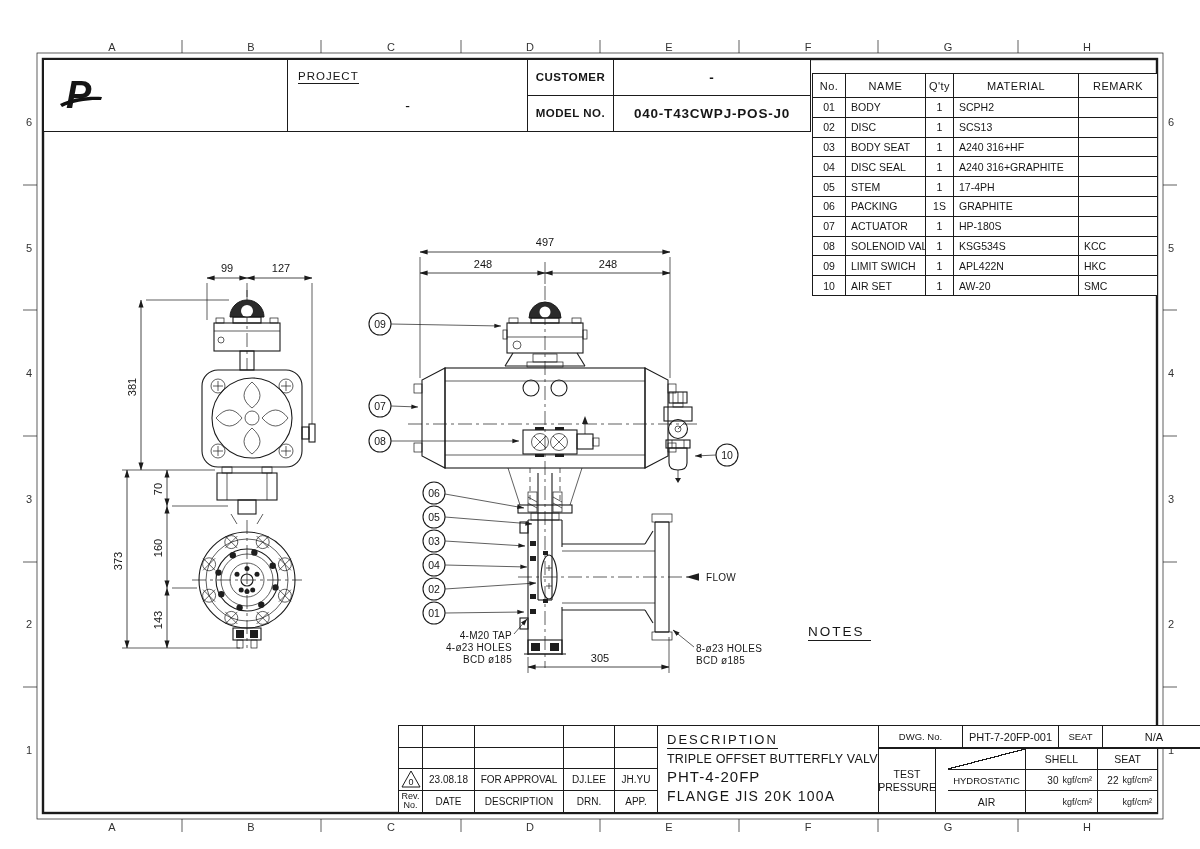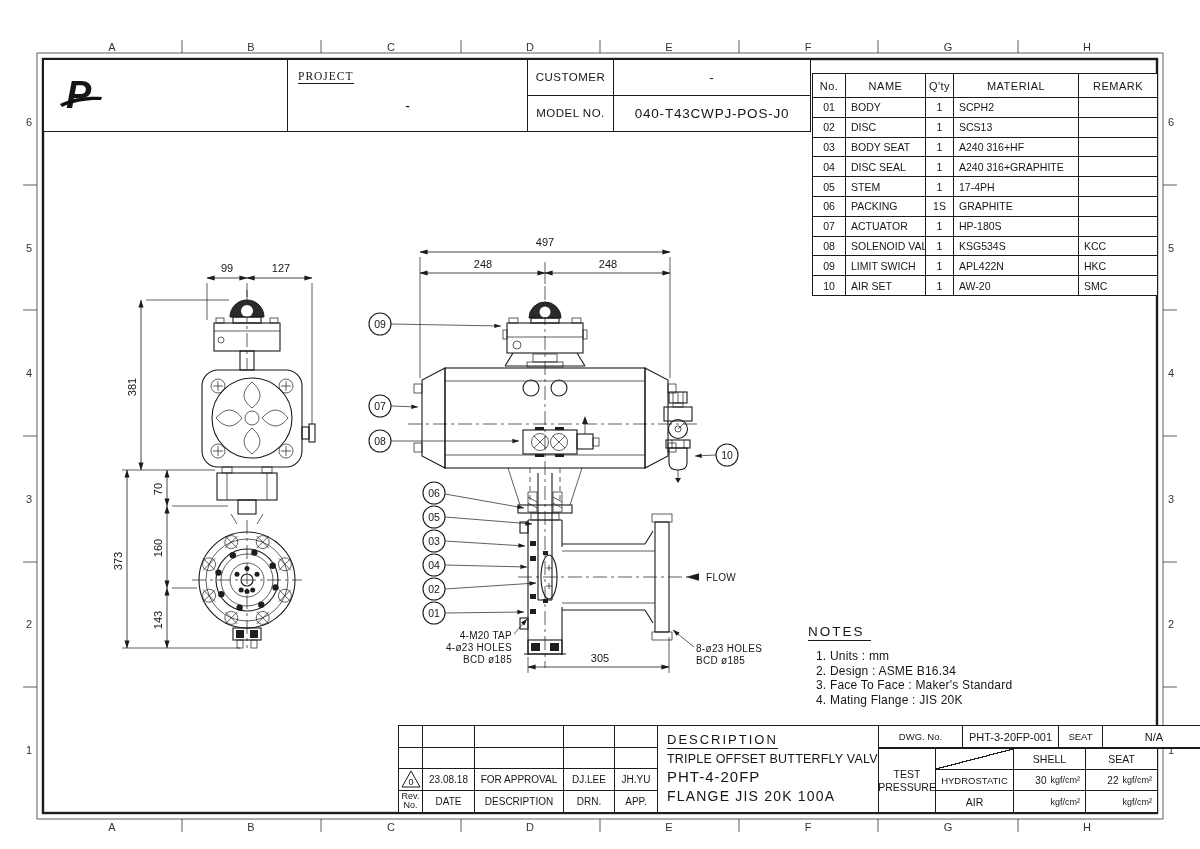--- a/index.html
+++ b/index.html
@@ -17,24 +17,24 @@
   .dim  { stroke:#1b1b1b; stroke-width:0.8; fill:none; }
   .dtxt { font-size:11px; text-anchor:middle; }
   .gtxt { font-size:11px; text-anchor:middle; fill:#333; }
   .btxt { font-size:10.5px; text-anchor:middle; }
   .ltxt { font-size:10px; letter-spacing:0.3px; }
   
   .cell { border:1px solid #1b1b1b; background:#fff; }
   .logo-cell { left:43px; top:59px; width:245px; height:73px; display:flex; align-items:center; padding-left:14px; }
   .company-name { font-size:20px; letter-spacing:0.5px; margin-left:8px; white-space:nowrap; }
   .project-cell { left:287px; top:59px; width:241px; height:73px; padding:6px 10px; }
-  .project-label { font-size:11.5px; letter-spacing:1px; border-bottom:1px solid #1b1b1b; display:inline-block; padding-bottom:1px;font-family:Liberation Serif, serif; }
+  .project-label { font-size:11.5px; letter-spacing:1px; border-bottom:1px solid #1b1b1b; display:inline-block; padding-bottom:1px; }
   .project-value { text-align:center; font-size:14px; margin-top:14px; }
   .cm-grid { left:527px; top:59px; width:284px; height:73px; display:grid; grid-template-columns:86px 1fr; grid-template-rows:1fr 1fr; }
-  .cm-grid > div { border-right:1px solid #1b1b1b; border-bottom:1px solid #1b1b1b; display:flex; align-items:center; justify-content:center; font-size:11.5px; letter-spacing:0.5px; }
+  .cm-grid > div { border-right:1px solid #1b1b1b; border-bottom:1px solid #1b1b1b; display:flex; align-items:center; justify-content:center; font-size:11.5px; letter-spacing:0.5px;font-weight:bold; }
   .cm-grid > div:nth-child(2n) { border-right:none; }
   .cm-grid > div:nth-child(n+3) { border-bottom:none; }
   .cm-value { font-size:13.5px !important; letter-spacing:0.8px !important; }
   .parts { left:812px; top:73px; width:346px; height:223px; display:grid;
            grid-template-columns:33px 80px 28px 125px 1fr; grid-template-rows:24px repeat(10, 19.8px); font-size:10.5px; }
   .parts > div { border-right:1px solid #1b1b1b; border-bottom:1px solid #1b1b1b; display:flex; align-items:center; justify-content:center; overflow:hidden; white-space:nowrap; }
   .parts > div:nth-child(5n) { border-right:none; }
   .parts .hd { font-size:11px; letter-spacing:0.5px; }
   .parts .al { justify-content:flex-start; padding-left:5px; }
   .notes-block { left:808px; top:622px; width:280px; }
@@ -49,21 +49,21 @@
   .desc { left:657px; top:725px; width:222px; height:88px; padding:4px 0 0 9px; }
   .desc-title { font-size:13px; letter-spacing:2px; border-bottom:1px solid #1b1b1b; display:inline-block; padding-bottom:1px; }
   .desc-l1 { font-size:12.5px; margin-top:3px; letter-spacing:0.2px; white-space:nowrap; }
   .desc-l2 { font-size:15px; margin-top:2px; letter-spacing:1px; }
   .desc-l3 { font-size:14px; margin-top:3px; letter-spacing:1.2px; white-space:nowrap; }
   .dwg { left:878px; top:725px; width:328px; height:24px; display:grid; grid-template-columns:84px 96px 44px 1fr; font-size:11px; }
   .dwg > div { border-right:1px solid #1b1b1b; border-bottom:1px solid #1b1b1b; display:flex; align-items:center; justify-content:center; white-space:nowrap; }
   .dwg > div:last-child { border-right:none; }
   .press { left:878px; top:748px; width:280px; height:65px; display:flex; font-size:10.5px; }
   .press-label { width:57px; border-right:1px solid #1b1b1b; display:flex; flex-direction:column; align-items:center; justify-content:center; line-height:13px;text-align:right; }
-  .press-grid { flex:1; display:grid; grid-template-columns:78px 72px 1fr; grid-template-rows:repeat(3,1fr); }
+  .press-grid { flex:1; display:grid; grid-template-columns:78px 72px 1fr; grid-template-rows:repeat(3,1fr);margin-left:12px; }
   .press-grid > div { border-right:1px solid #1b1b1b; border-bottom:1px solid #1b1b1b; display:flex; align-items:center; justify-content:center; white-space:nowrap; }
   .press-grid > div:nth-child(3n) { border-right:none; }
   .press-grid > div:nth-child(n+7) { border-bottom:none; }
   .diag { background:linear-gradient(to bottom right, transparent calc(50% - 0.6px), #1b1b1b calc(50% - 0.6px), #1b1b1b calc(50% + 0.6px), transparent calc(50% + 0.6px)); }
   .pv { justify-content:flex-end !important; padding-right:5px; }
   .pv .num { font-size:10px; margin-right:4px; }
   .pv .unit { font-size:9px; }
   .small { font-size:9.5px; }
 </style>
 </head>
@@ -586,26 +586,20 @@
 
   <div>10</div>
   <div class="al">AIR SET</div>
   <div>1</div>
   <div class="al">AW-20</div>
   <div class="al">SMC</div>
 </div>
 
 <div class="abs notes-block">
   <span class="notes-title">NOTES</span>
-  <div class="notes-list">
-    <div>1. Units : mm</div>
-    <div>2. Design : ASME B16.34</div>
-    <div>3. Face To Face :  Maker's Standard</div>
-    <div>4. Mating Flange : JIS 20K</div>
-  </div>
 </div>
 
 <div class="abs cell rev">
   <div></div>
       <div></div>
       <div></div>
       <div></div>
       <div></div>
   <div></div>
       <div></div>
@@ -634,21 +628,21 @@
 
 <div class="abs cell desc">
   <span class="desc-title">DESCRIPTION</span>
   <div class="desc-l1">TRIPLE OFFSET BUTTERFLY VALVE</div>
   <div class="desc-l2">PHT-4-20FP</div>
   <div class="desc-l3">FLANGE JIS 20K 100A</div>
 </div>
 
 <div class="abs cell dwg">
   <div class="small">DWG. No.</div>
-  <div>PHT-3-20FP-001</div>
+  <div>PHT-7-20FP-001</div>
   <div class="small">SEAT</div>
   <div>N/A</div>
 </div>
 
 <div class="abs cell press">
   <div class="press-label">
     <span>TEST</span>
     <span>PRESSURE</span>
   </div>
   <div class="press-grid">

